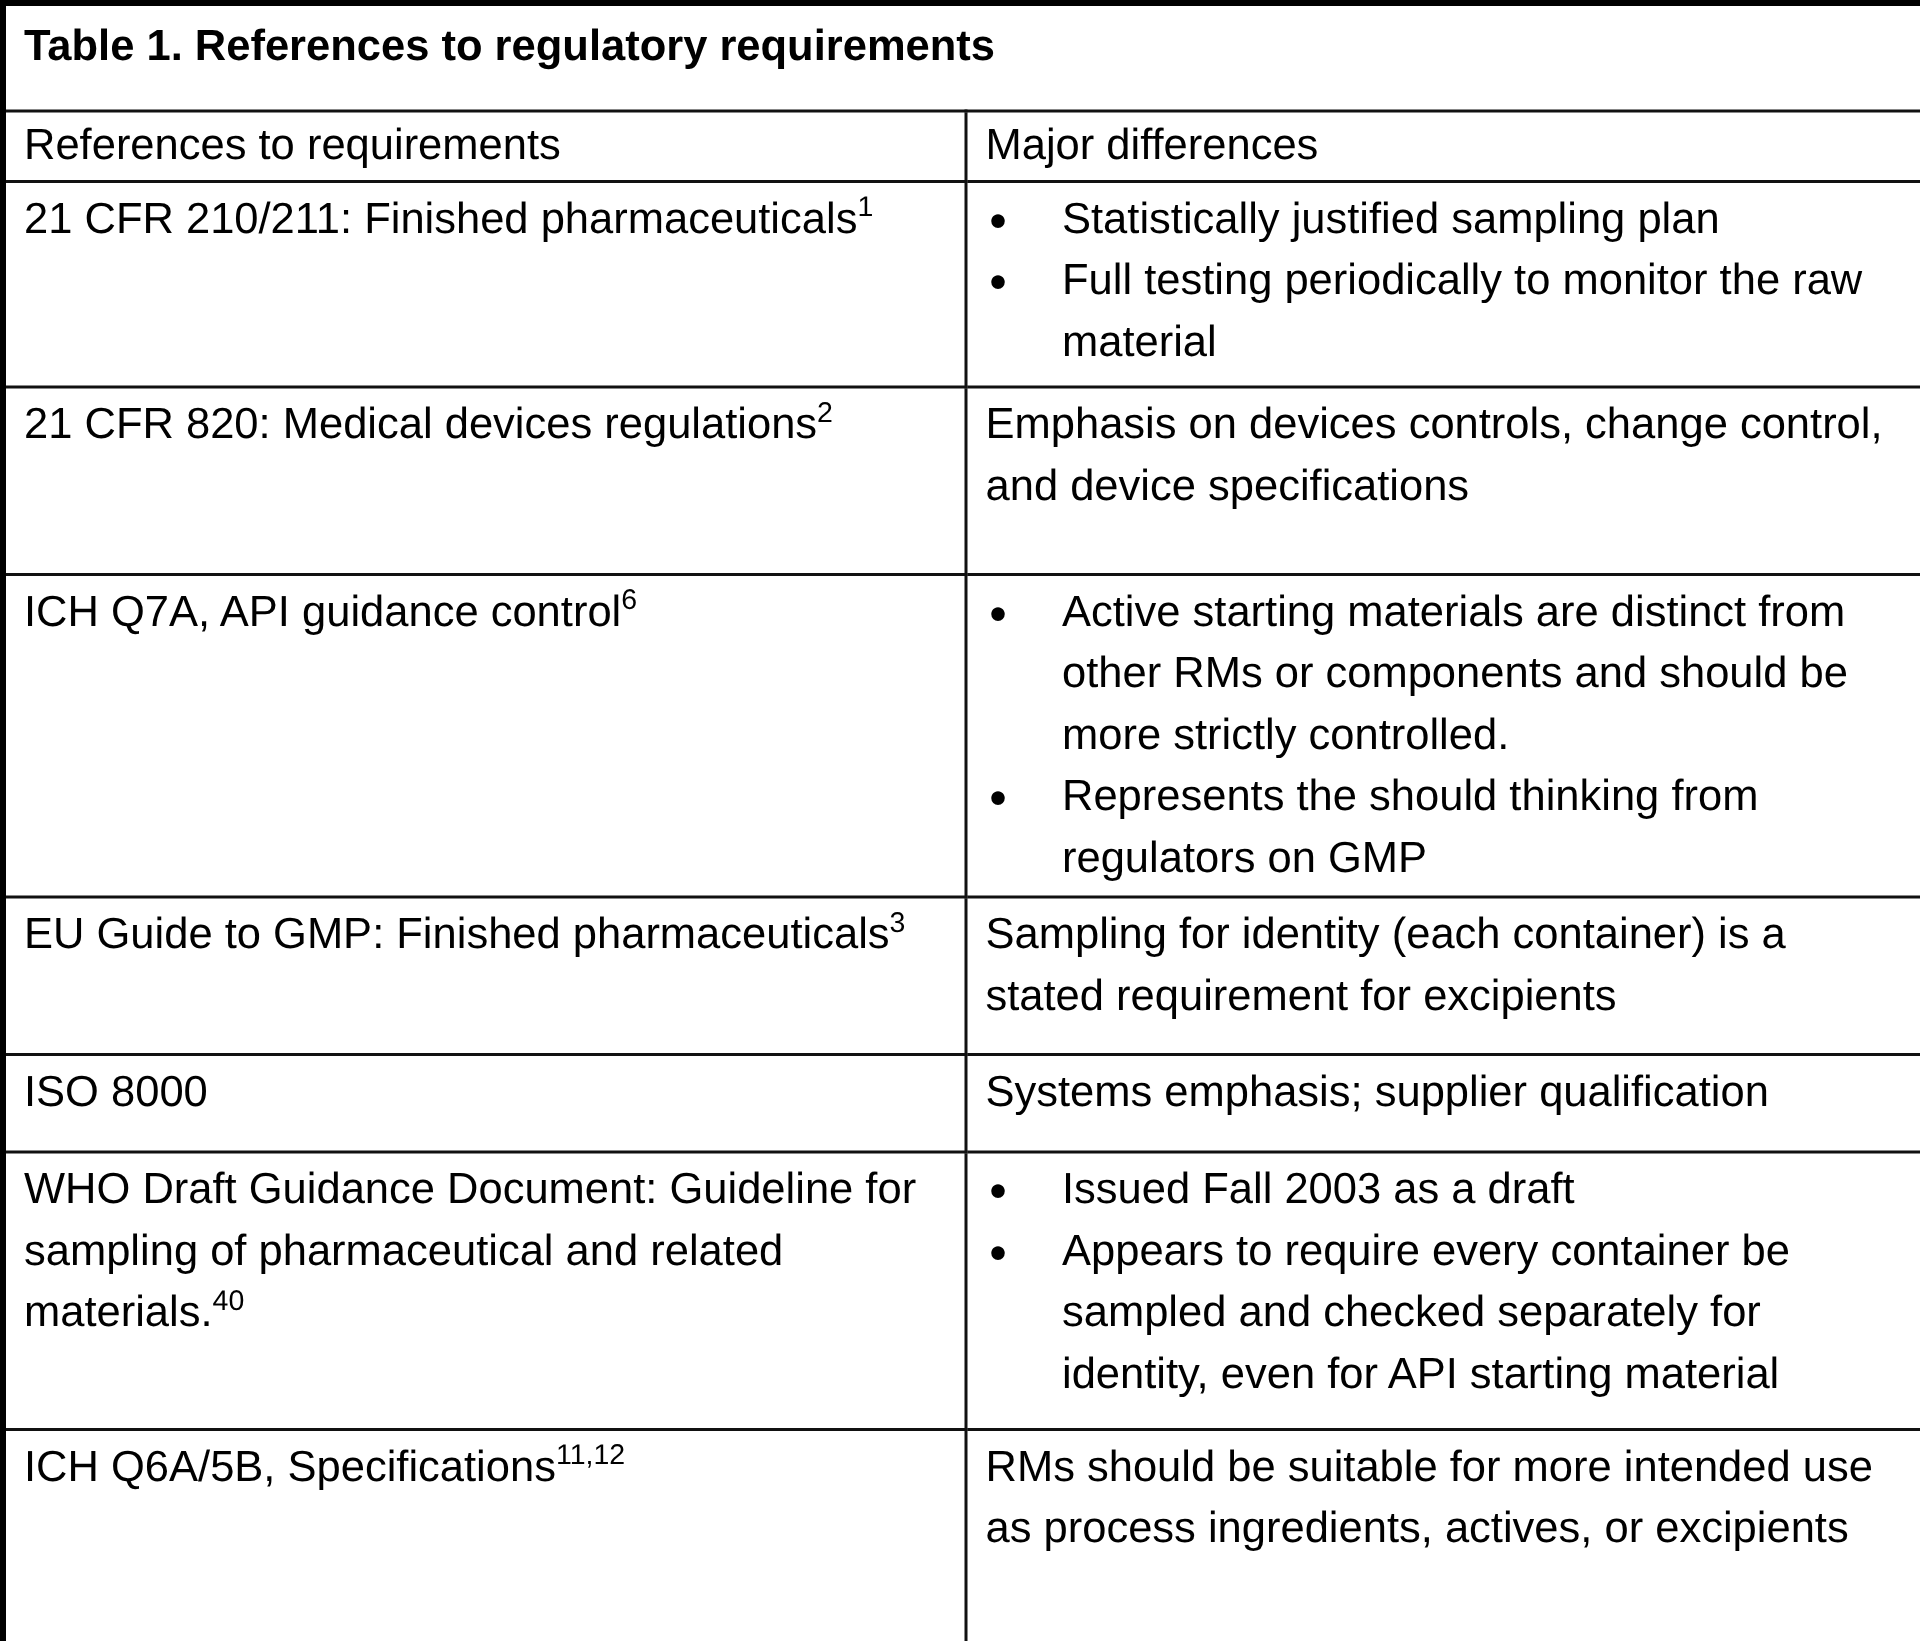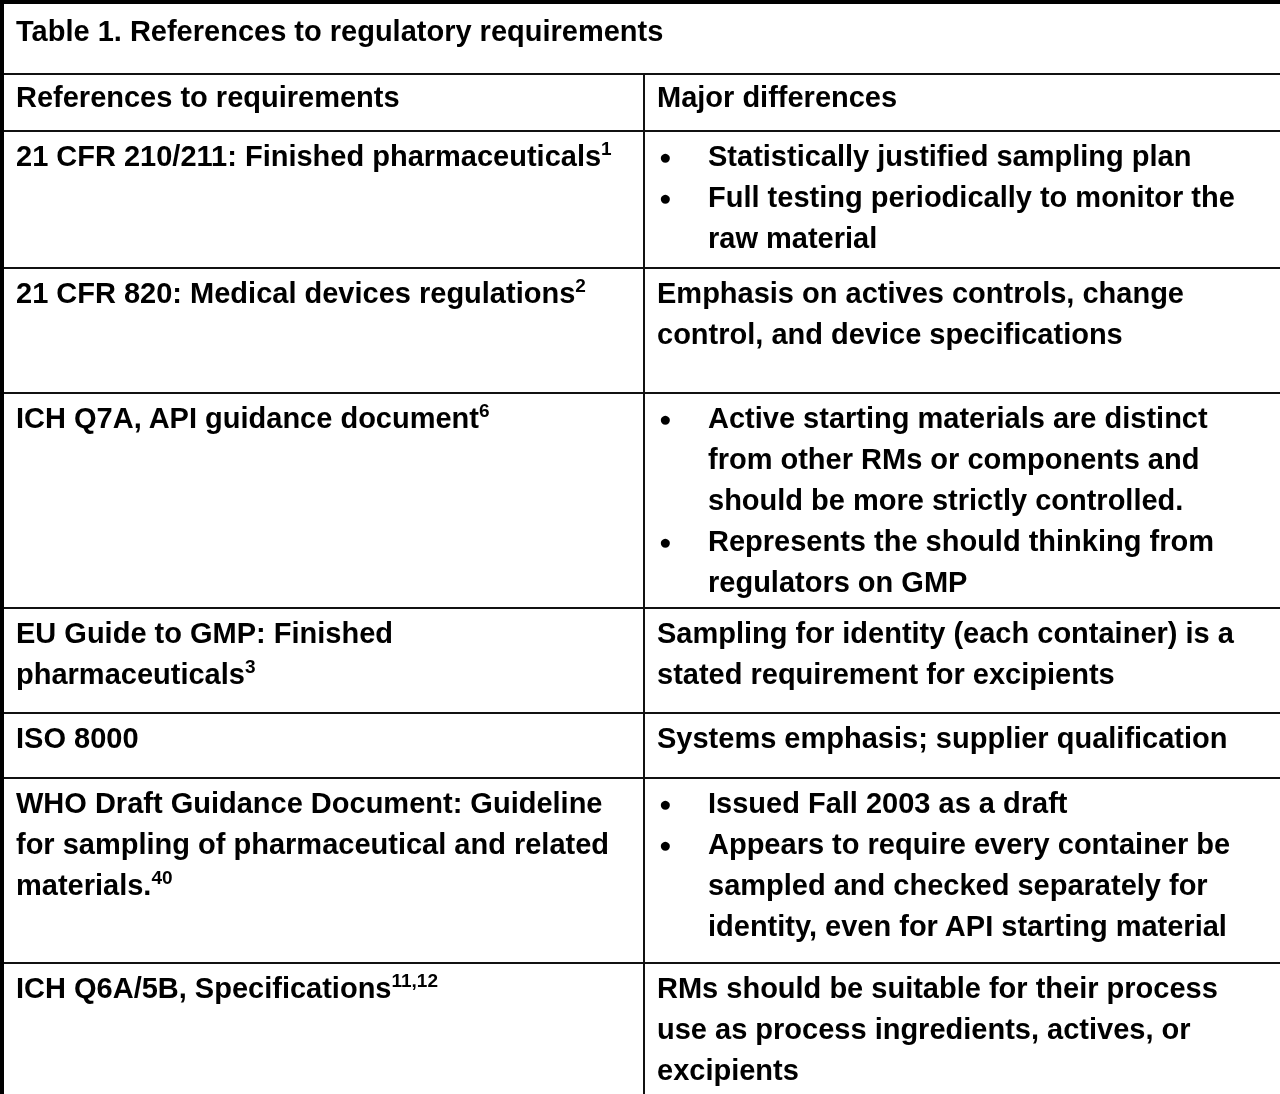--- a/index.html
+++ b/index.html
@@ -30,36 +30,36 @@
   table.reg-table col.col-diff  { width: 638px; }
 
   table.reg-table th,
   table.reg-table td {
     border: 2px solid #111111;
     vertical-align: top;
     text-align: left;
     padding: 4px 10px 4px 12px;
     font-size: 29px;
     line-height: 41px;
-    font-weight: bold;
+    font-weight: normal;
     box-sizing: border-box;
     overflow: hidden;
   }
 
   tr.title-row th {
     font-weight: bold;
     font-size: 29px;
     padding-top: 7px;
     height: 72px;
   }
   tr.header-row th {
-    font-weight: bold;
+    font-weight: normal;
     height: 43px;
     padding-top: 2px;
-    padding-bottom: 12px;
+    padding-bottom: 2px;
   }
 
   
   tbody tr:nth-child(1) { height: 137px; }
   tbody tr:nth-child(2) { height: 125px; }
   tbody tr:nth-child(3) { height: 208px; }
   tbody tr:nth-child(4) { height: 105px; }
   tbody tr:nth-child(5) { height: 65px;  }
   tbody tr:nth-child(6) { height: 185px; }
   tbody tr:nth-child(7) { height: 149px; }
@@ -113,24 +113,24 @@
           <td><span>21 CFR 210/211: Finished pharmaceuticals</span><sup>1</sup></td>
           <td>
             <ul class="bullet-list">
               <li><span class="bullet-marker">●</span><span>Statistically justified sampling plan</span></li>
               <li><span class="bullet-marker">●</span><span>Full testing periodically to monitor the raw material</span></li>
             </ul>
           </td>
         </tr>
         <tr>
           <td><span>21 CFR 820: Medical devices regulations</span><sup>2</sup></td>
-          <td><span>Emphasis on actives controls, change control, and device specifications</span></td>
+          <td><span>Emphasis on devices controls, change control, and device specifications</span></td>
         </tr>
         <tr>
-          <td><span>ICH Q7A, API guidance document</span><sup>6</sup></td>
+          <td><span>ICH Q7A, API guidance control</span><sup>6</sup></td>
           <td>
             <ul class="bullet-list">
               <li><span class="bullet-marker">●</span><span>Active starting materials are distinct from other RMs or components and should be more strictly controlled.</span></li>
               <li><span class="bullet-marker">●</span><span>Represents the should thinking from regulators on GMP</span></li>
             </ul>
           </td>
         </tr>
         <tr>
           <td><span>EU Guide to GMP: Finished pharmaceuticals</span><sup>3</sup></td>
           <td><span>Sampling for identity (each container) is a stated requirement for excipients</span></td>
@@ -143,17 +143,17 @@
           <td><span>WHO Draft Guidance Document: Guideline for sampling of pharmaceutical and related materials.</span><sup>40</sup></td>
           <td>
             <ul class="bullet-list">
               <li><span class="bullet-marker">●</span><span>Issued Fall 2003 as a draft</span></li>
               <li><span class="bullet-marker">●</span><span>Appears to require every container be sampled and checked separately for identity, even for API starting material</span></li>
             </ul>
           </td>
         </tr>
         <tr>
           <td><span>ICH Q6A/5B, Specifications</span><sup>11,12</sup></td>
-          <td><span>RMs should be suitable for their process use as process ingredients, actives, or excipients</span></td>
+          <td><span>RMs should be suitable for more intended use as process ingredients, actives, or excipients</span></td>
         </tr>
       </tbody>
   </table>
 </div>
 
 </body></html>

